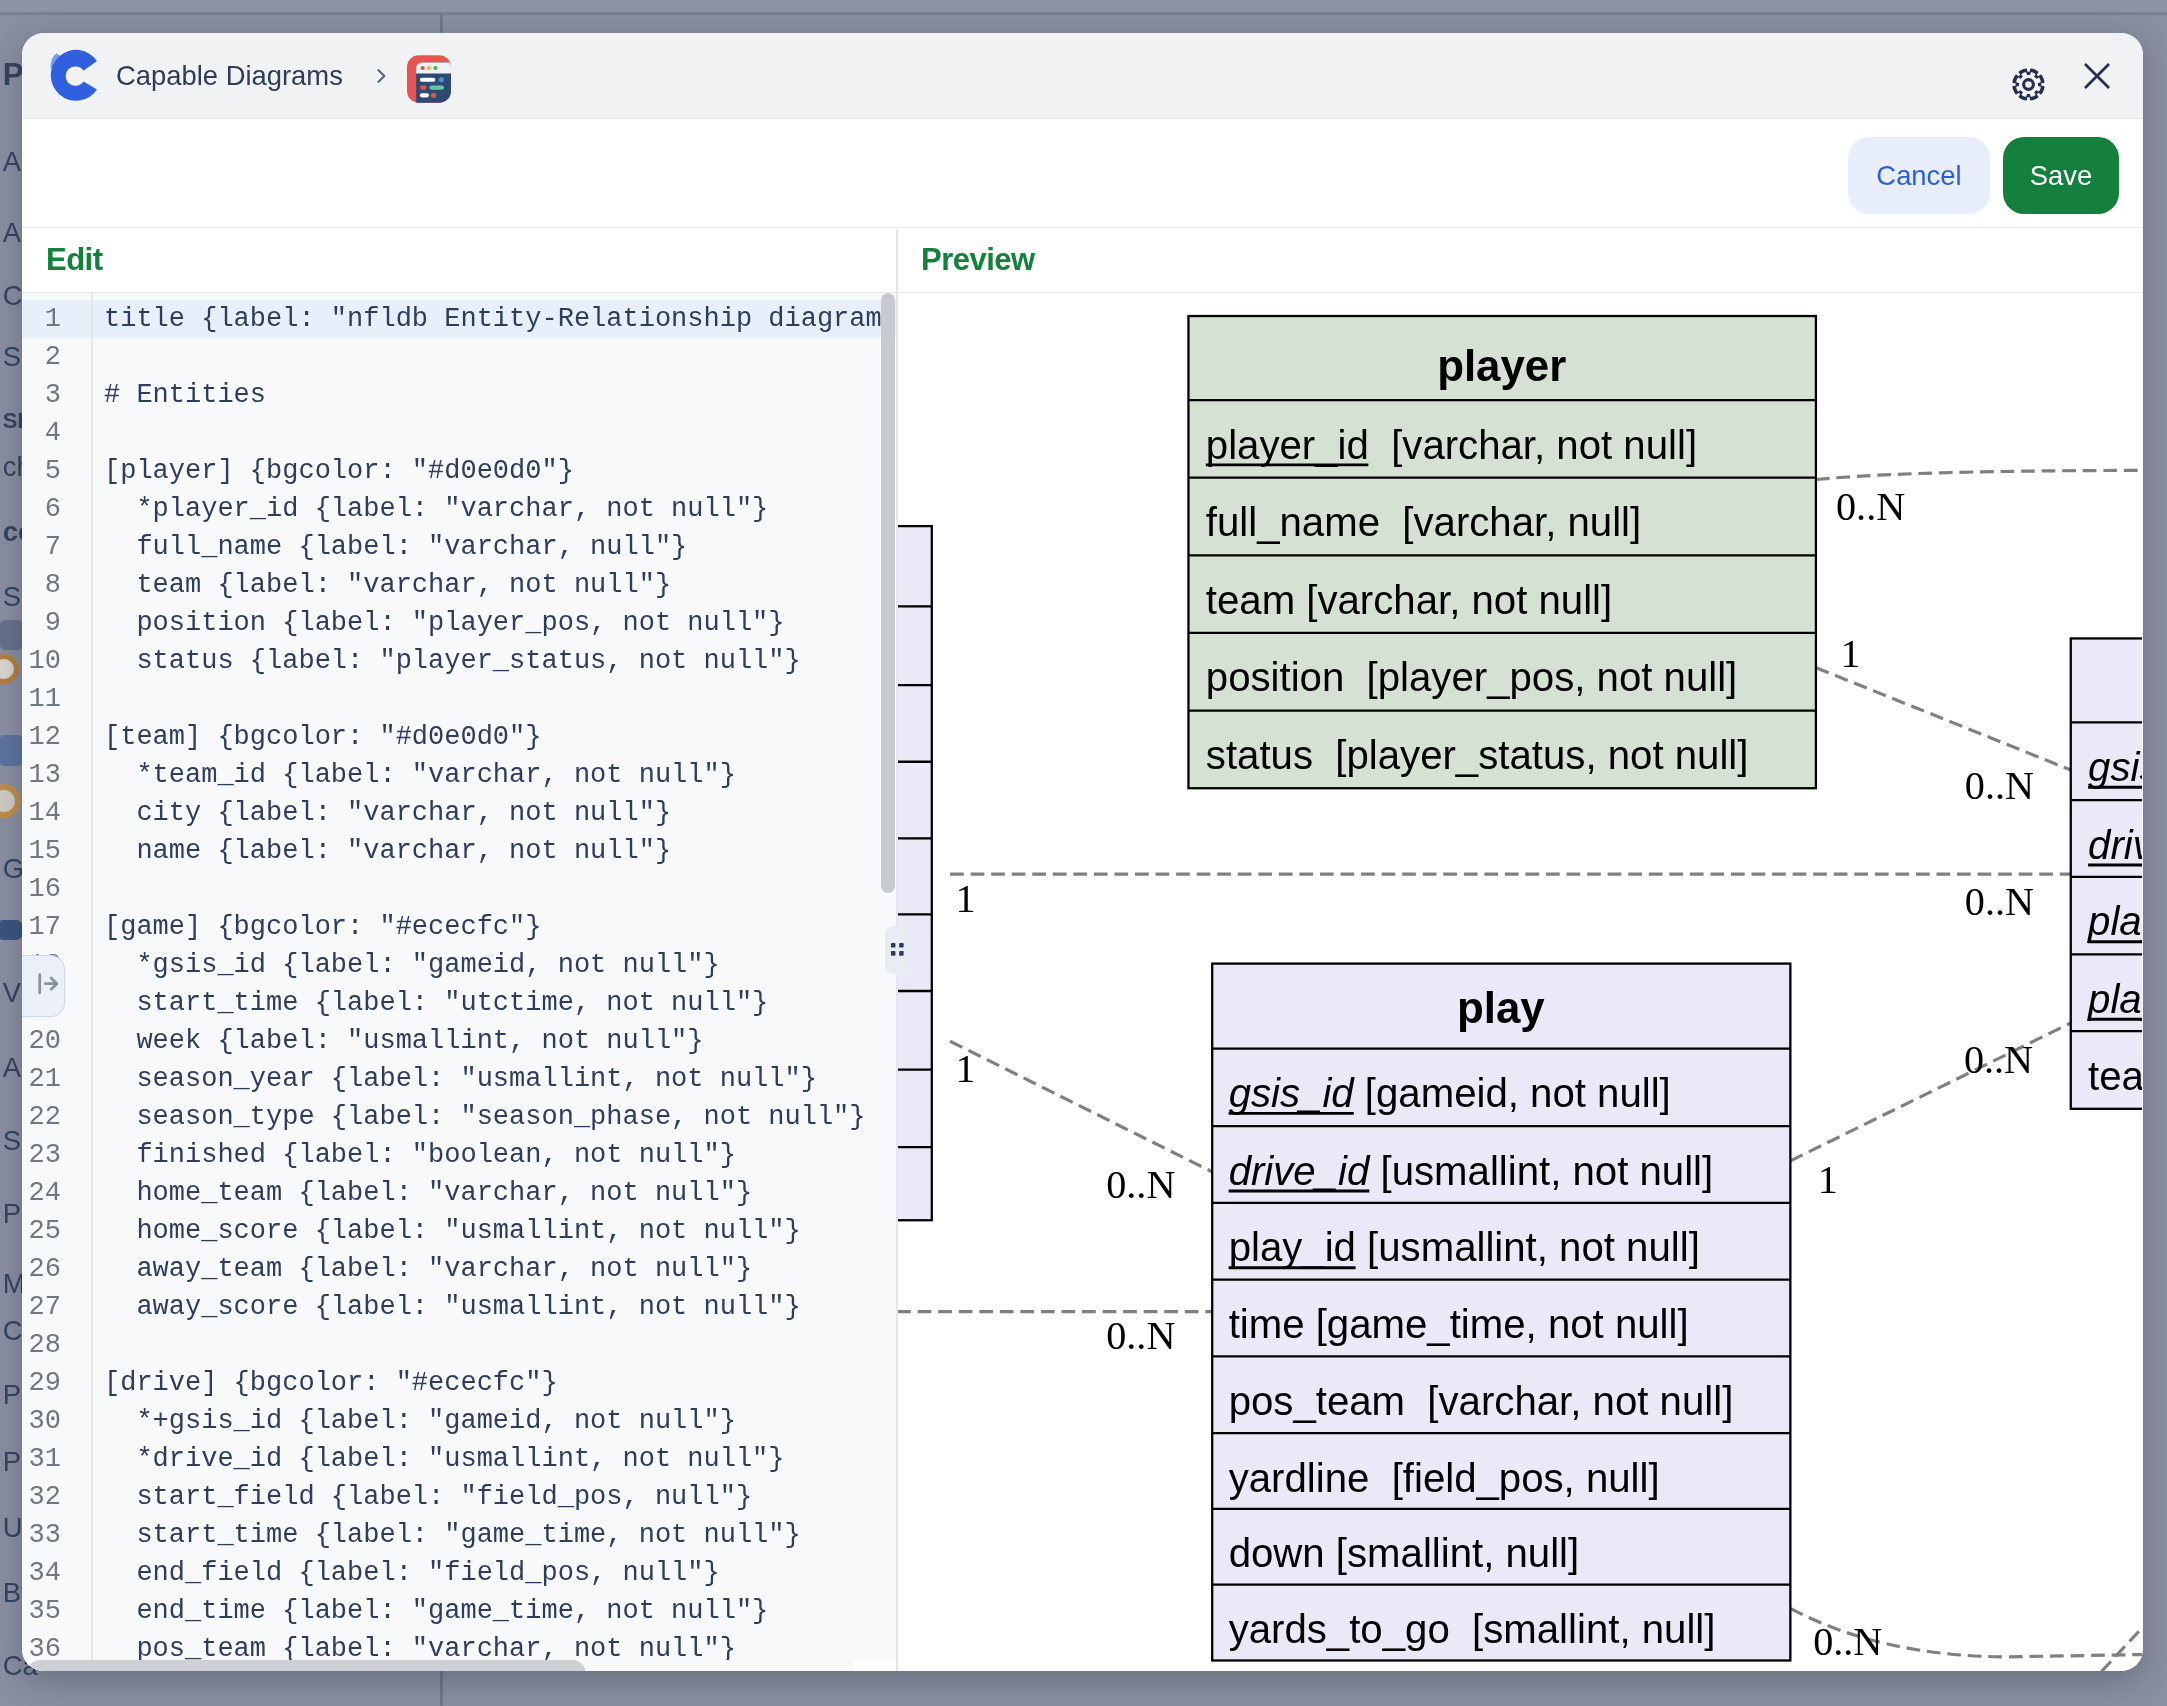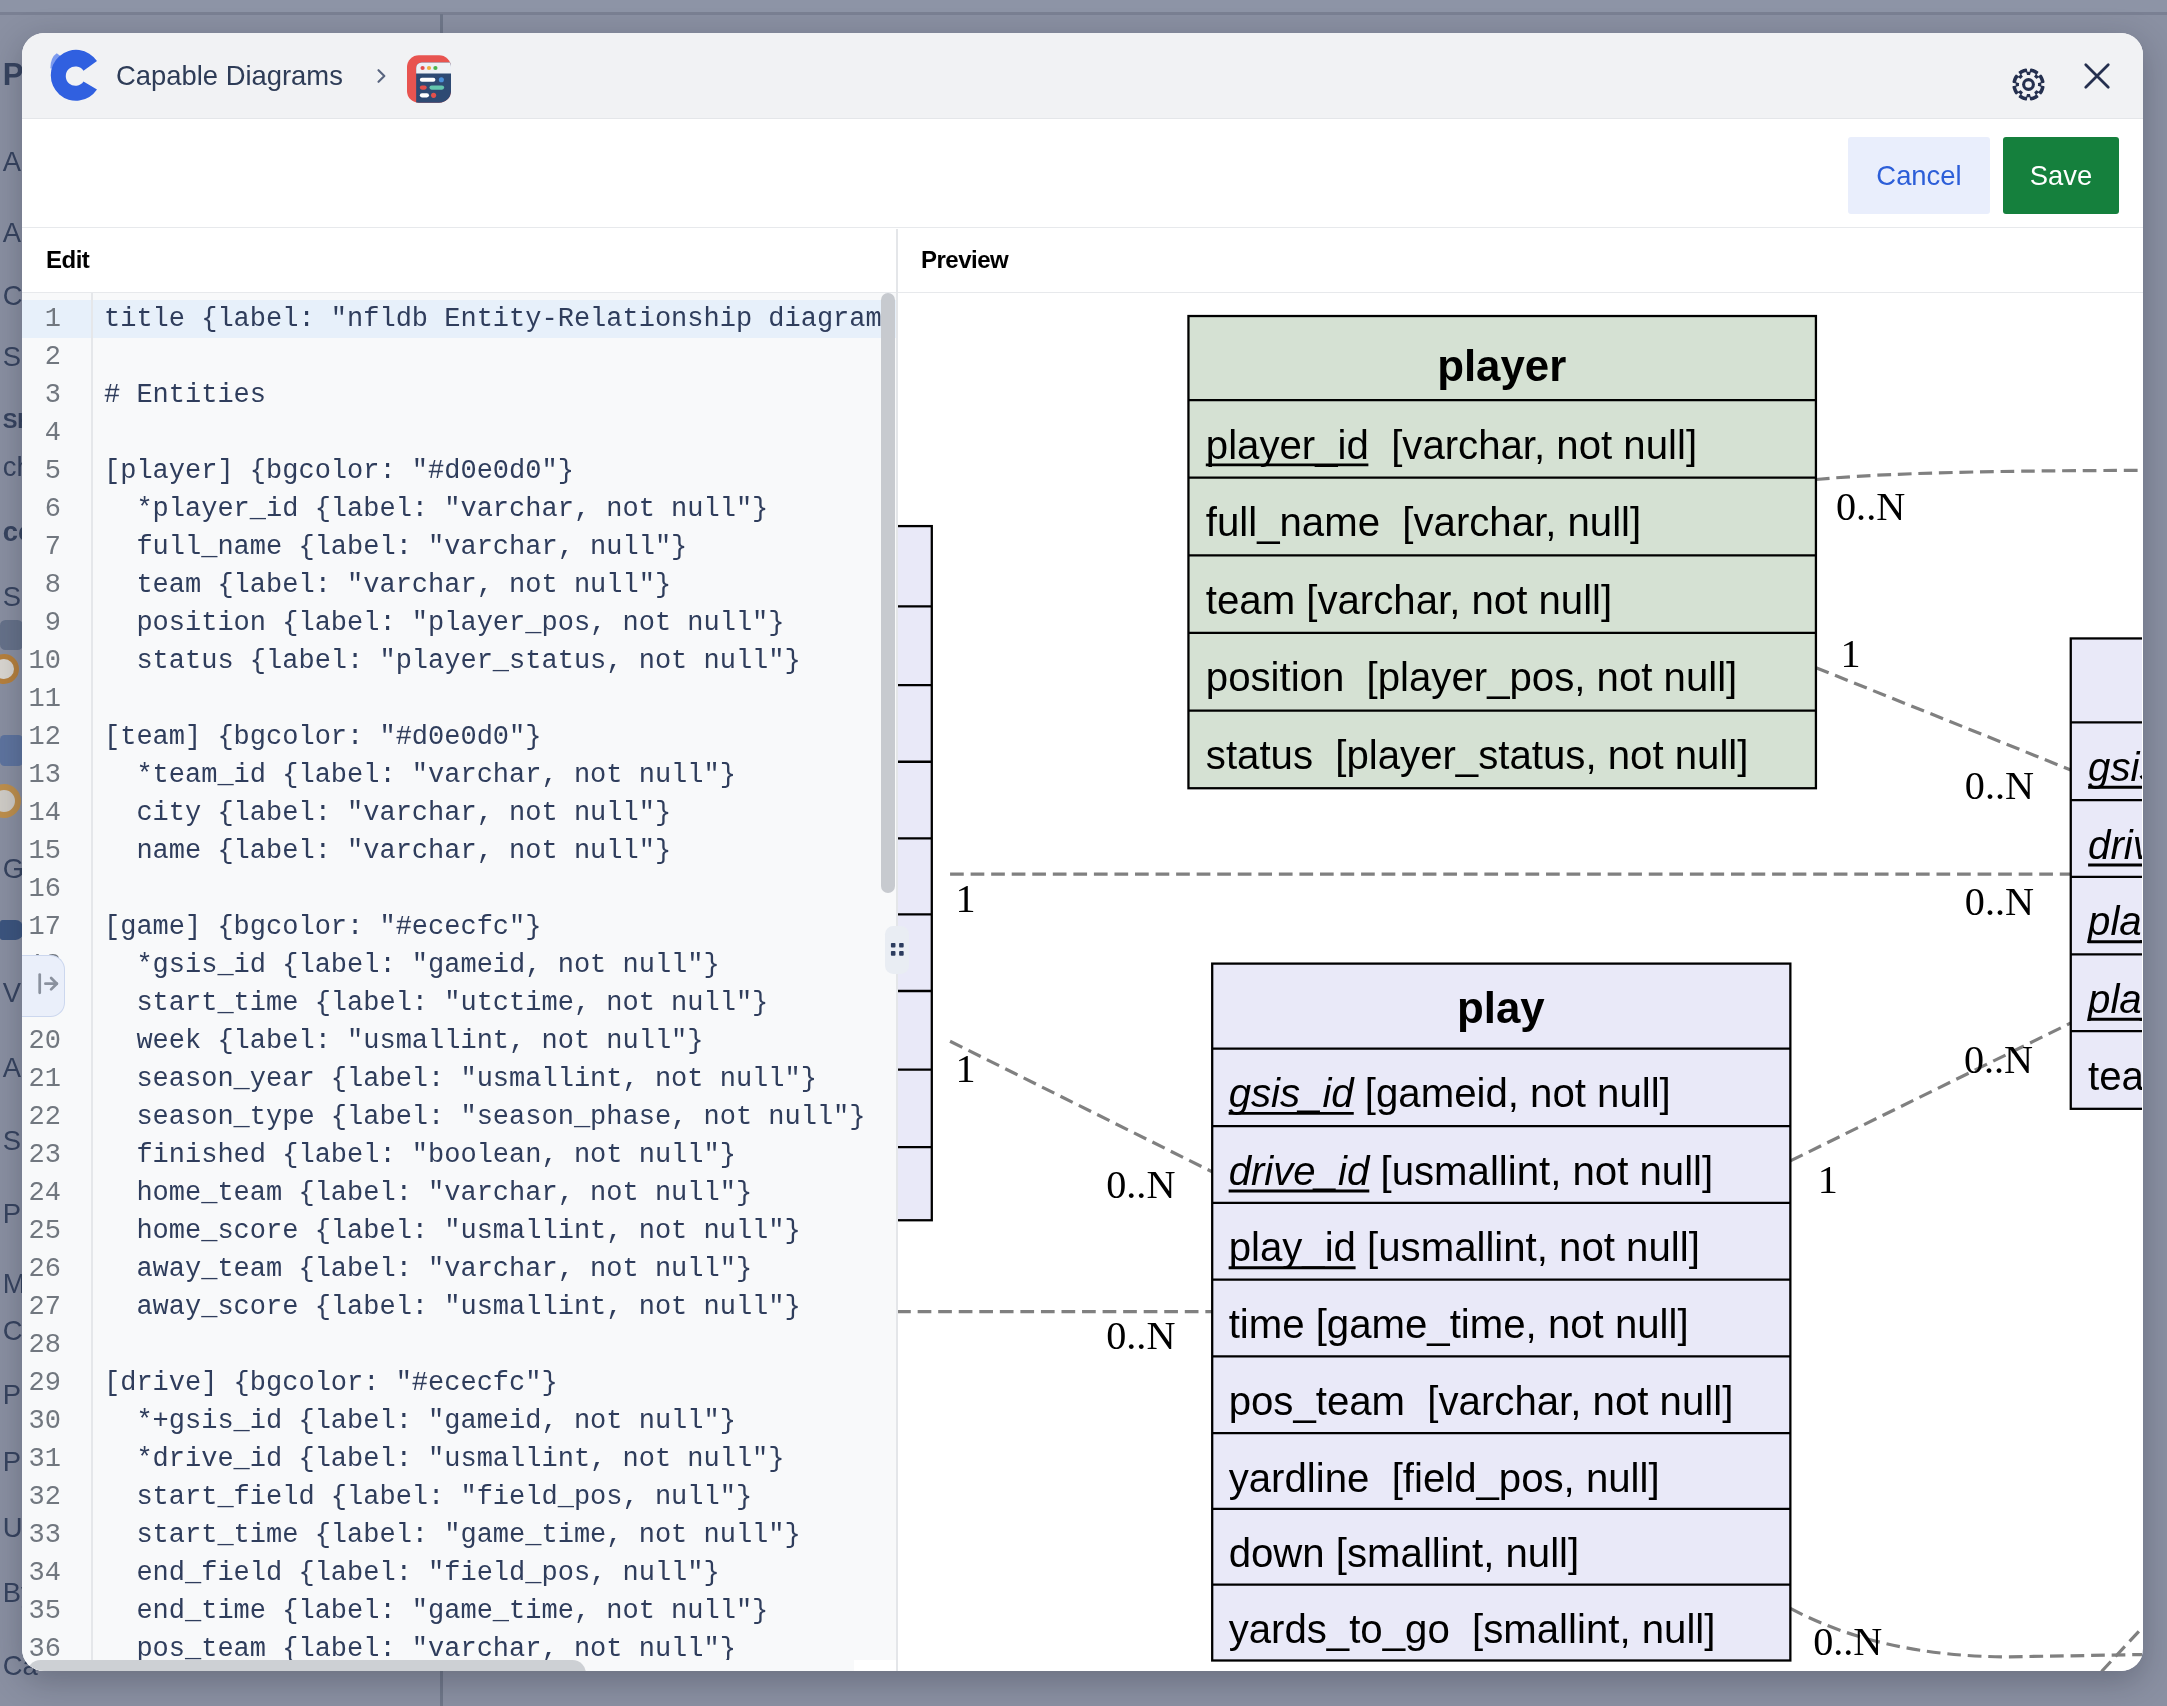--- a/index.html
+++ b/index.html
@@ -13,27 +13,27 @@
   .sbt{left:2.7px;color:#36435f;font-size:27.4px;font-weight:500;white-space:nowrap;}
   
   #modal{left:22px;top:33px;width:2121px;height:1638px;background:#ffffff;
          border-radius:22px;overflow:hidden;box-shadow:0 9.1px 33px rgba(20,25,40,.28);}
   #mhead{left:0;top:0;width:2121px;height:85px;background:#f1f2f4;border-bottom:1.8px solid #e4e6e9;}
   #crumb1{left:94px;top:0;height:85px;line-height:85px;font-size:27.4px;color:#2e3c57;font-weight:500;}
   #crumb2{left:446px;top:0;height:85px;line-height:85px;font-size:27.4px;color:#2e3c57;font-weight:500;}
   
   #hrow{left:0;top:87px;width:2121px;height:107px;background:#fff;border-bottom:1.8px solid #e7e9ec;}
   #htitle{left:25px;top:114px;line-height:42px;font-size:37px;letter-spacing:-0.9px;font-weight:700;color:#22304e;}
-  .btn{top:104px;height:77px;border-radius:3px;font-size:27.4px;font-weight:500;
+  .btn{top:104px;height:77px;border-radius:21px;font-size:27.4px;font-weight:500;
        display:flex;align-items:center;justify-content:center;}
   #btncancel{left:1826px;width:142px;background:#e9eefc;color:#2c5ed8;}
   #btnsave{left:1981px;width:116px;background:#15803d;color:#ffffff;}
   
   #erow{left:0;top:196px;width:2121px;height:63px;background:#fff;border-bottom:1.8px solid #e7e9ec;}
-  .ptitle{top:195px;height:64px;line-height:64px;font-size:24px;font-weight:700;letter-spacing:-0.5px;color:#000000;}
+  .ptitle{top:195px;height:64px;line-height:64px;font-size:31px;font-weight:700;letter-spacing:-0.5px;color:#15803d;}
   
   #divider{left:874px;top:196px;width:1.8px;height:1461px;background:#e4e6e9;}
   #editor{left:0;top:260px;width:874px;height:1396px;background:#f8f9fa;overflow:hidden;}
   #hl1{left:0;top:7.3px;width:874px;height:38px;background:#e7f0fa;}
   #gutter{left:0;top:7.3px;width:39px;text-align:right;
           font-family:"Liberation Mono",monospace;font-size:27px;line-height:38px;color:#71777f;}
   #gutline{left:69px;top:0;width:1.8px;height:1396px;background:#e5e7ea;}
   #code{left:82px;top:7.3px;font-family:"Liberation Mono",monospace;font-size:27px;
         line-height:38px;color:#2f3d5c;white-space:pre;}
   #vsb{left:859px;top:0px;width:13.7px;height:600px;background:#c7cacf;border-radius:7.3px;}

